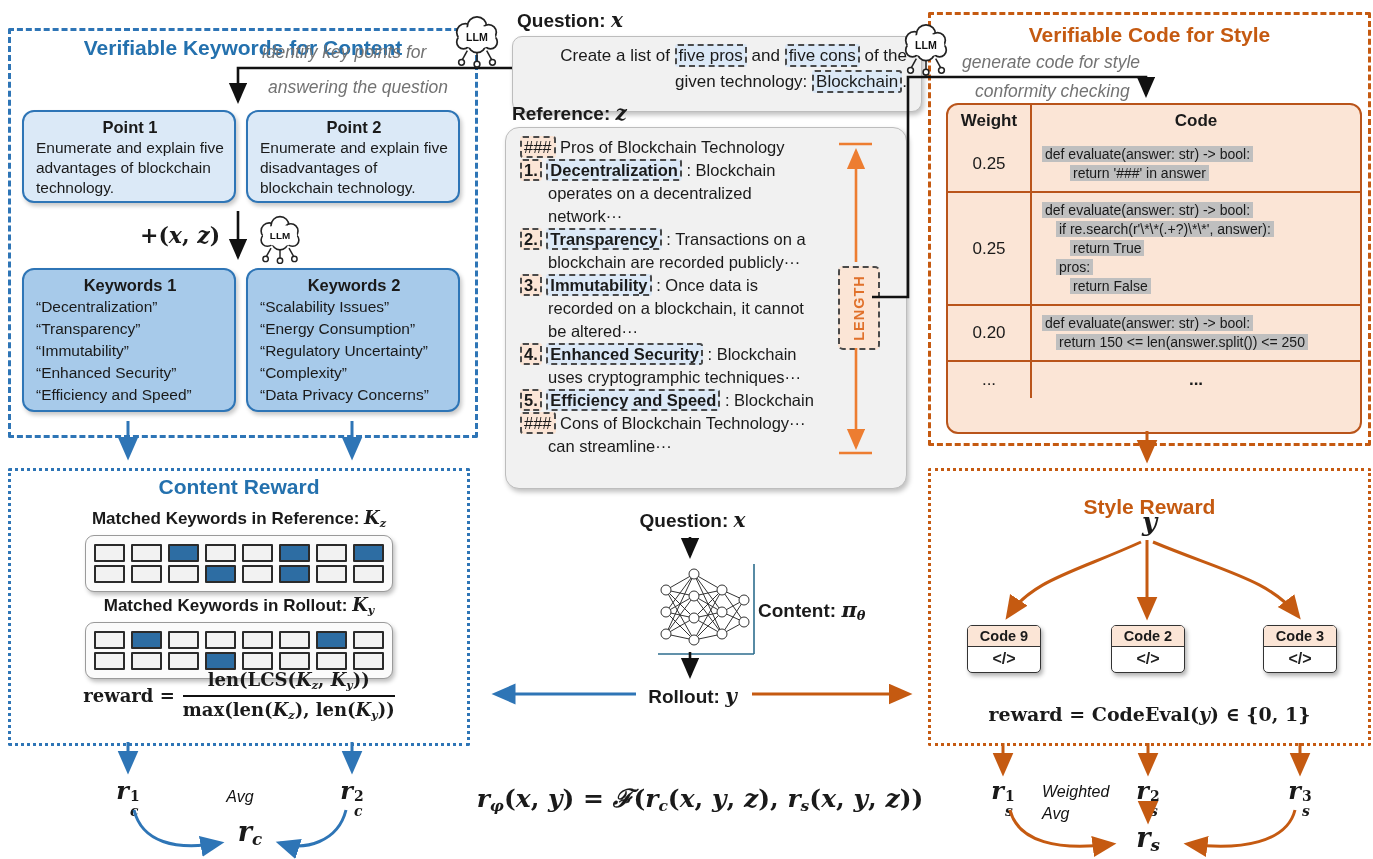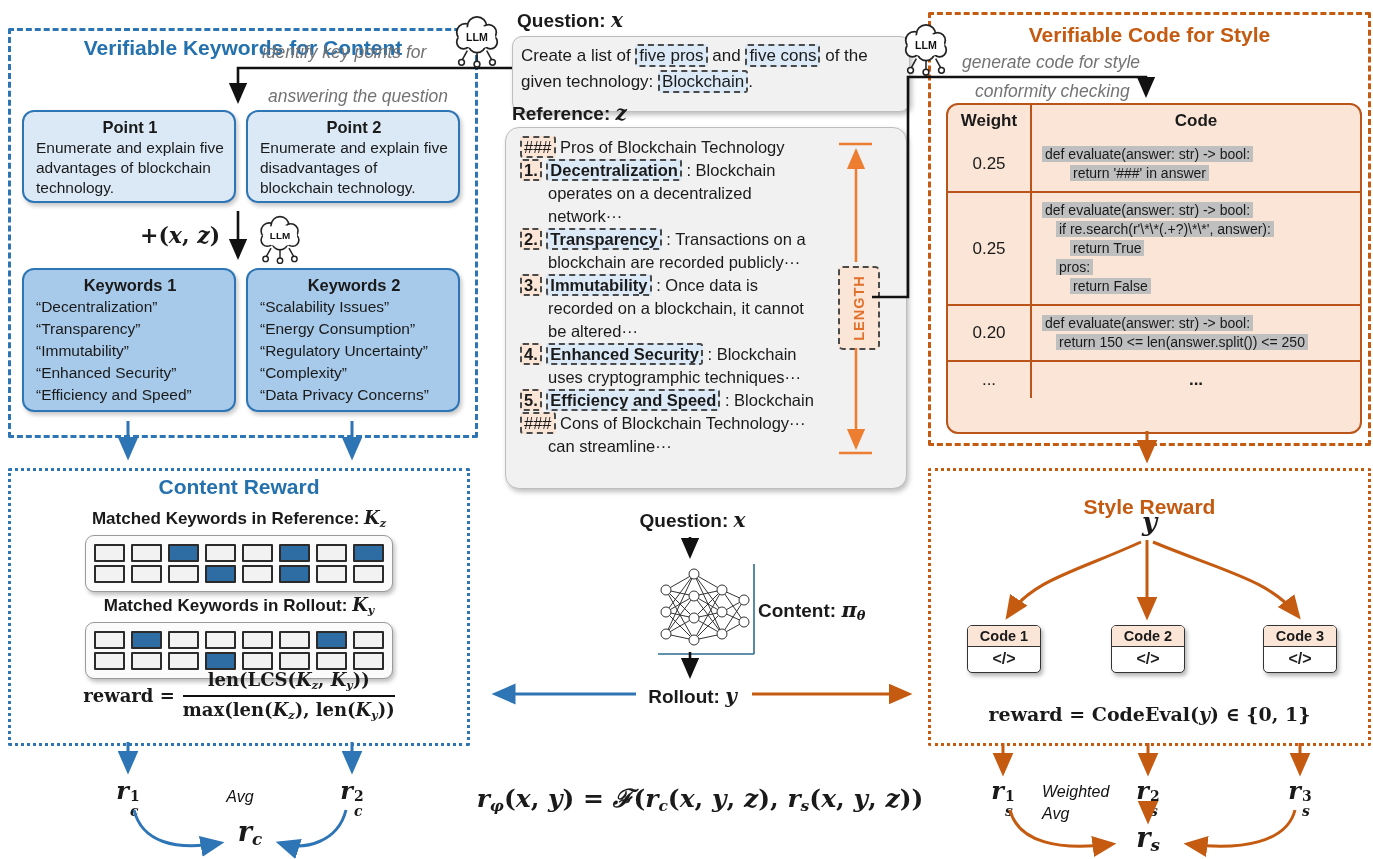--- a/index.html
+++ b/index.html
@@ -93,21 +93,21 @@
   .llm-icon{position:absolute;z-index:6;}
   .formula-line{position:absolute;font-size:25px;text-align:center;}
 </style>
 </head>
 <body>
 
 <div class="panel p-blue-dash" style="left:8px;top:28px;width:464px;height:404px;">
   <div class="panel-title t-blue" style="top:5px;">Verifiable Keywords for Content</div>
 </div>
 <div class="ann" style="left:262px;top:42px;">identify key points for</div>
-<div class="ann" style="left:268px;top:86px;">answering the question</div>
+<div class="ann" style="left:268px;top:77px;">answering the question</div>
 
 <div class="cardrow" style="left:22px;top:110px;width:438px;">
   <div class="bcard c-light">
     <div class="ttl">Point 1</div>
     <div class="txt">Enumerate and explain five advantages of blockchain technology.</div>
   </div>
   <div class="bcard c-light">
     <div class="ttl">Point 2</div>
     <div class="txt">Enumerate and explain five disadvantages of blockchain technology.</div>
   </div>
@@ -134,21 +134,21 @@
         <div class="kw-item">“Regulatory Uncertainty”</div>
         <div class="kw-item">“Complexity”</div>
         <div class="kw-item">“Data Privacy Concerns”</div>
       </div>
   </div>
 </div>
 
 <div class="headline" style="left:517px;top:8px;">
   <span>Question: </span><span class="mvar" style="font-size:20px;">x</span>
 </div>
-<div class="graybox" style="left:512px;top:36px;width:380px;height:62px;border-radius:10px;padding:6px 8px;font-size:17px;line-height:26px;"><span>Create a list of </span><span class="hl hl-blue">five pros</span><span> and </span><span class="hl hl-blue">five cons</span><span> of the given technology: </span><span class="hl hl-blue">Blockchain</span><span>.</span></div>
+<div class="graybox" style="left:512px;top:36px;width:380px;height:62px;border-radius:10px;padding:6px 14px;font-size:17px;line-height:26px;text-align:right;"><span>Create a list of </span><span class="hl hl-blue">five pros</span><span> and </span><span class="hl hl-blue">five cons</span><span> of the given technology: </span><span class="hl hl-blue">Blockchain</span><span>.</span></div>
 
 <div class="headline" style="left:512px;top:101px;">
   <span>Reference: </span><span class="mvar" style="font-size:20px;">z</span>
 </div>
 <div class="graybox" style="left:505px;top:127px;width:386px;height:336px;border-radius:14px;padding:8px 0 16px 14px;">
     <div class="ref-line"><span class="hl hl-peach">###</span><span> Pros of Blockchain Technology</span></div>
     <div class="ref-line"><span class="hl hl-peach bold">1.</span><span> </span><span class="hl hl-blue bold">Decentralization</span><span> : Blockchain</span></div>
     <div class="ref-line ind"><span>operates on a decentralized</span></div>
     <div class="ref-line ind"><span>network···</span></div>
     <div class="ref-line"><span class="hl hl-peach bold">2.</span><span> </span><span class="hl hl-blue bold">Transparency</span><span> : Transactions on a</span></div>
@@ -272,21 +272,21 @@
     </span>
   </div>
 </div>
 
 <div class="panel p-or-dot" style="left:928px;top:468px;width:437px;height:272px;">
   <div class="panel-title t-orange" style="top:24px;">Style Reward</div>
   <div class="abs mvar" style="left:0;right:0;top:36px;text-align:center;font-size:26px;">y</div>
   <div class="abs math" style="left:0;right:0;top:232px;text-align:center;font-size:19px;"><span class="m-rm">reward = CodeEval(</span><span class="m-it">y</span><span class="m-rm">) ∈ {0, 1}</span></div>
 </div>
 <div class="scard" style="left:967px;top:625px;">
-  <div class="sc-h">Code 1</div>
+  <div class="sc-h">Code 9</div>
   <div class="sc-b">&lt;/&gt;</div>
 </div>
 <div class="scard" style="left:1111px;top:625px;">
   <div class="sc-h">Code 2</div>
   <div class="sc-b">&lt;/&gt;</div>
 </div>
 <div class="scard" style="left:1263px;top:625px;">
   <div class="sc-h">Code 3</div>
   <div class="sc-b">&lt;/&gt;</div>
 </div>

